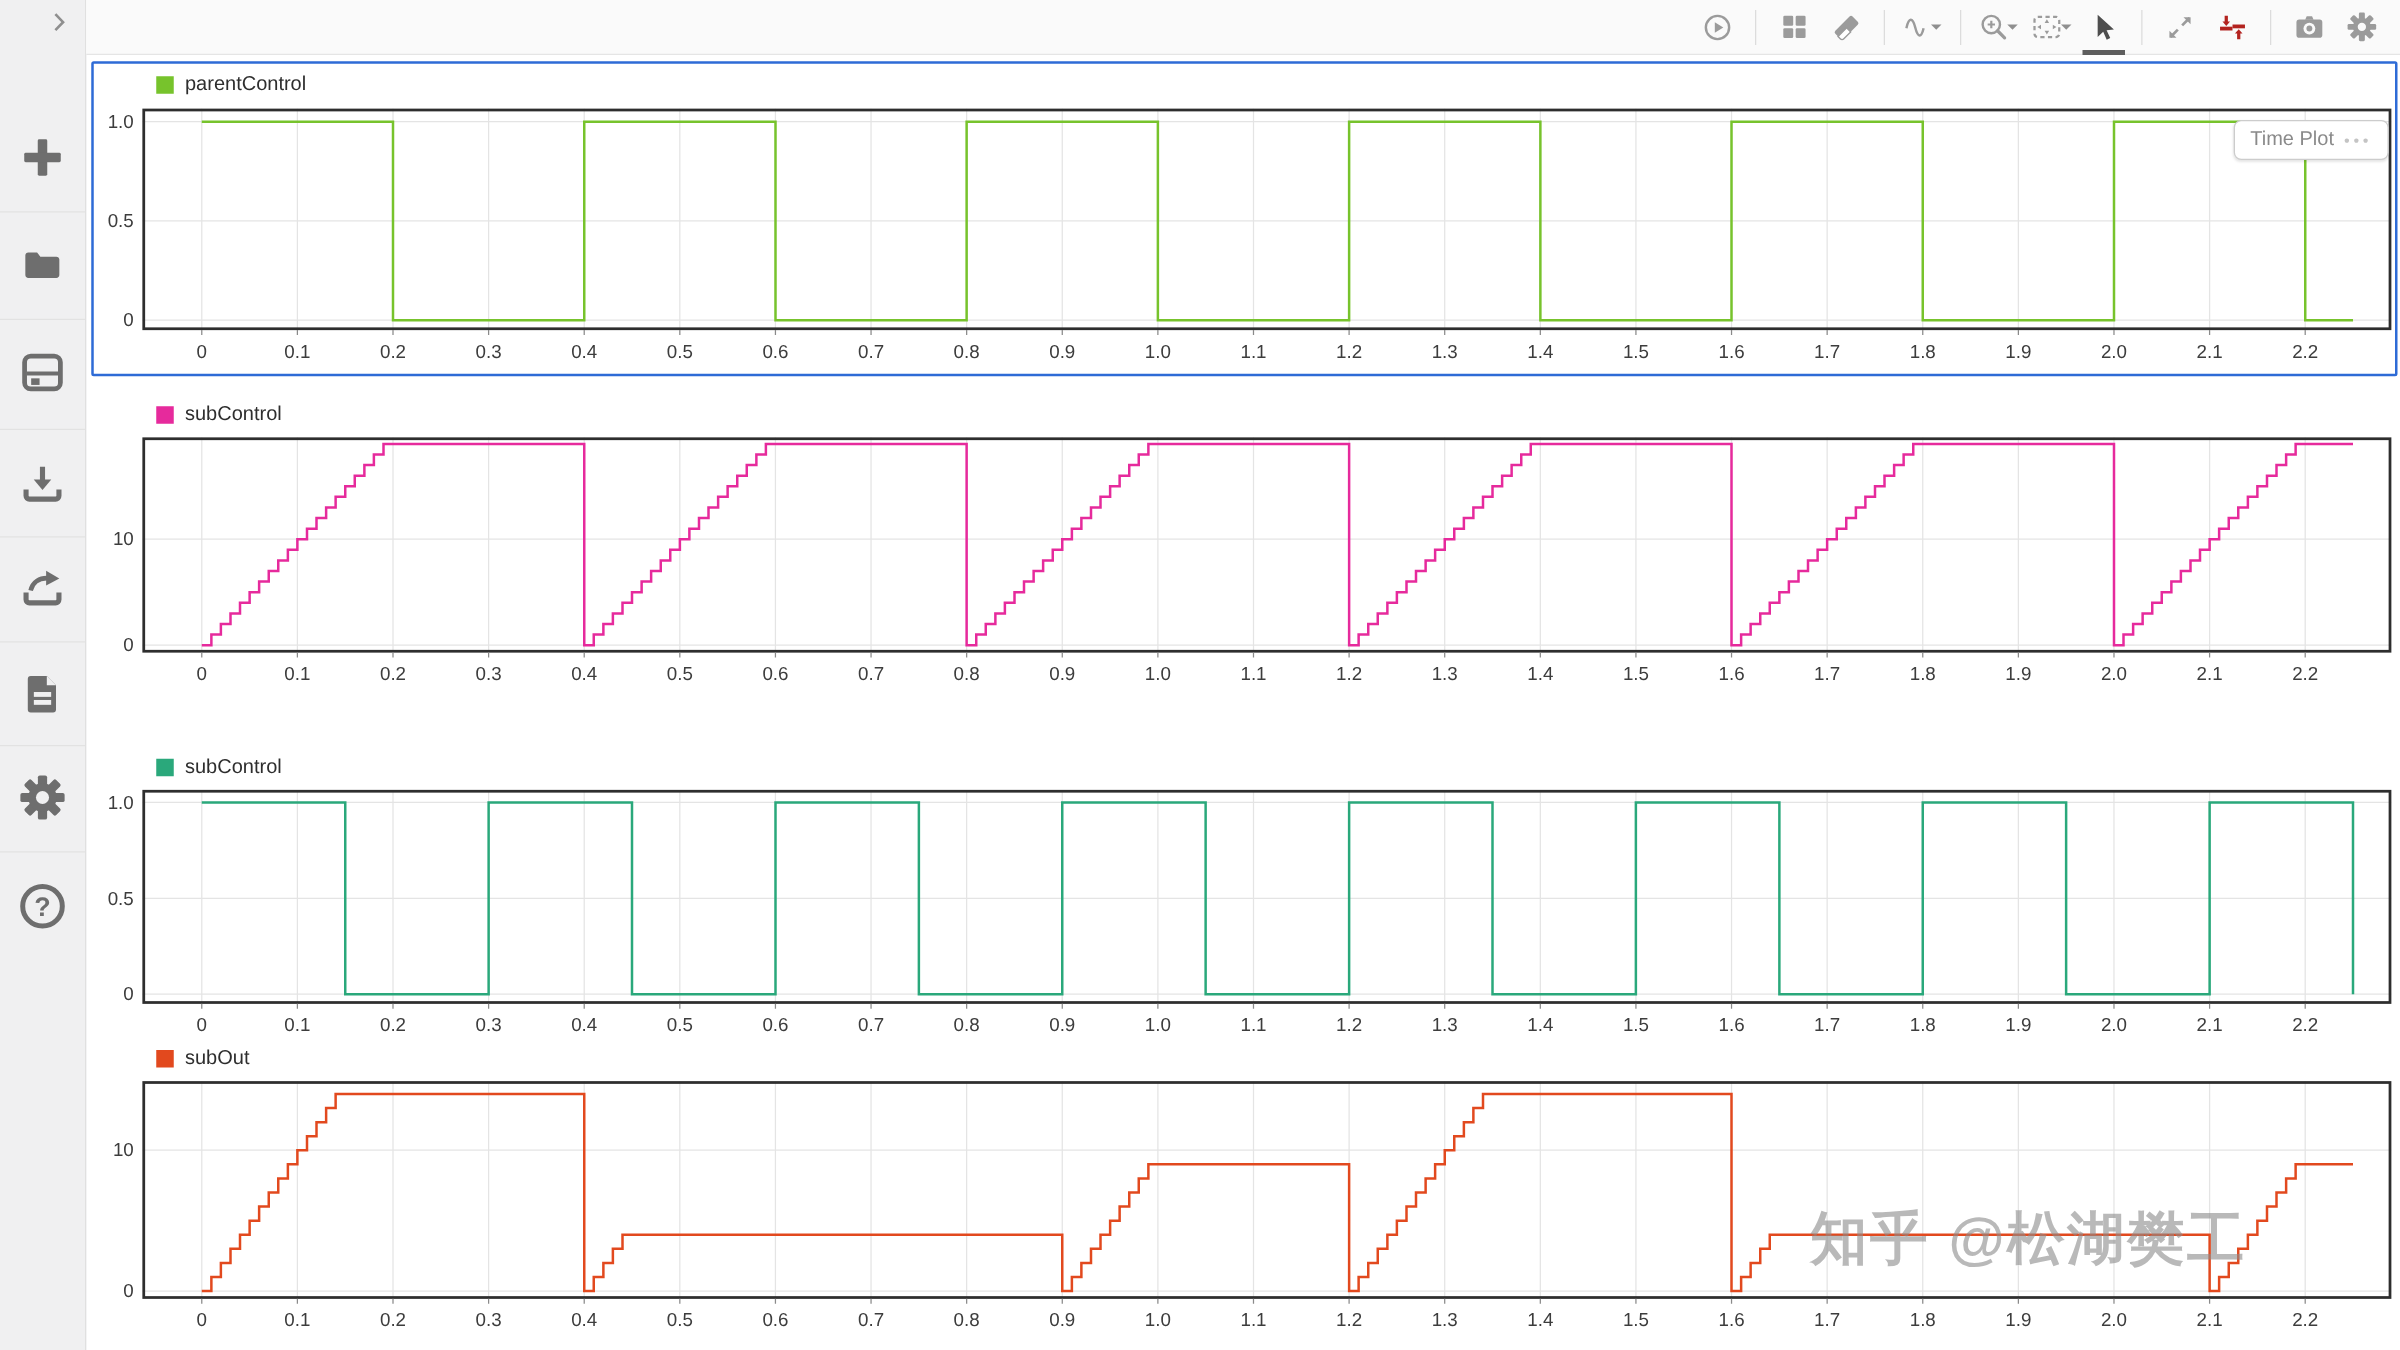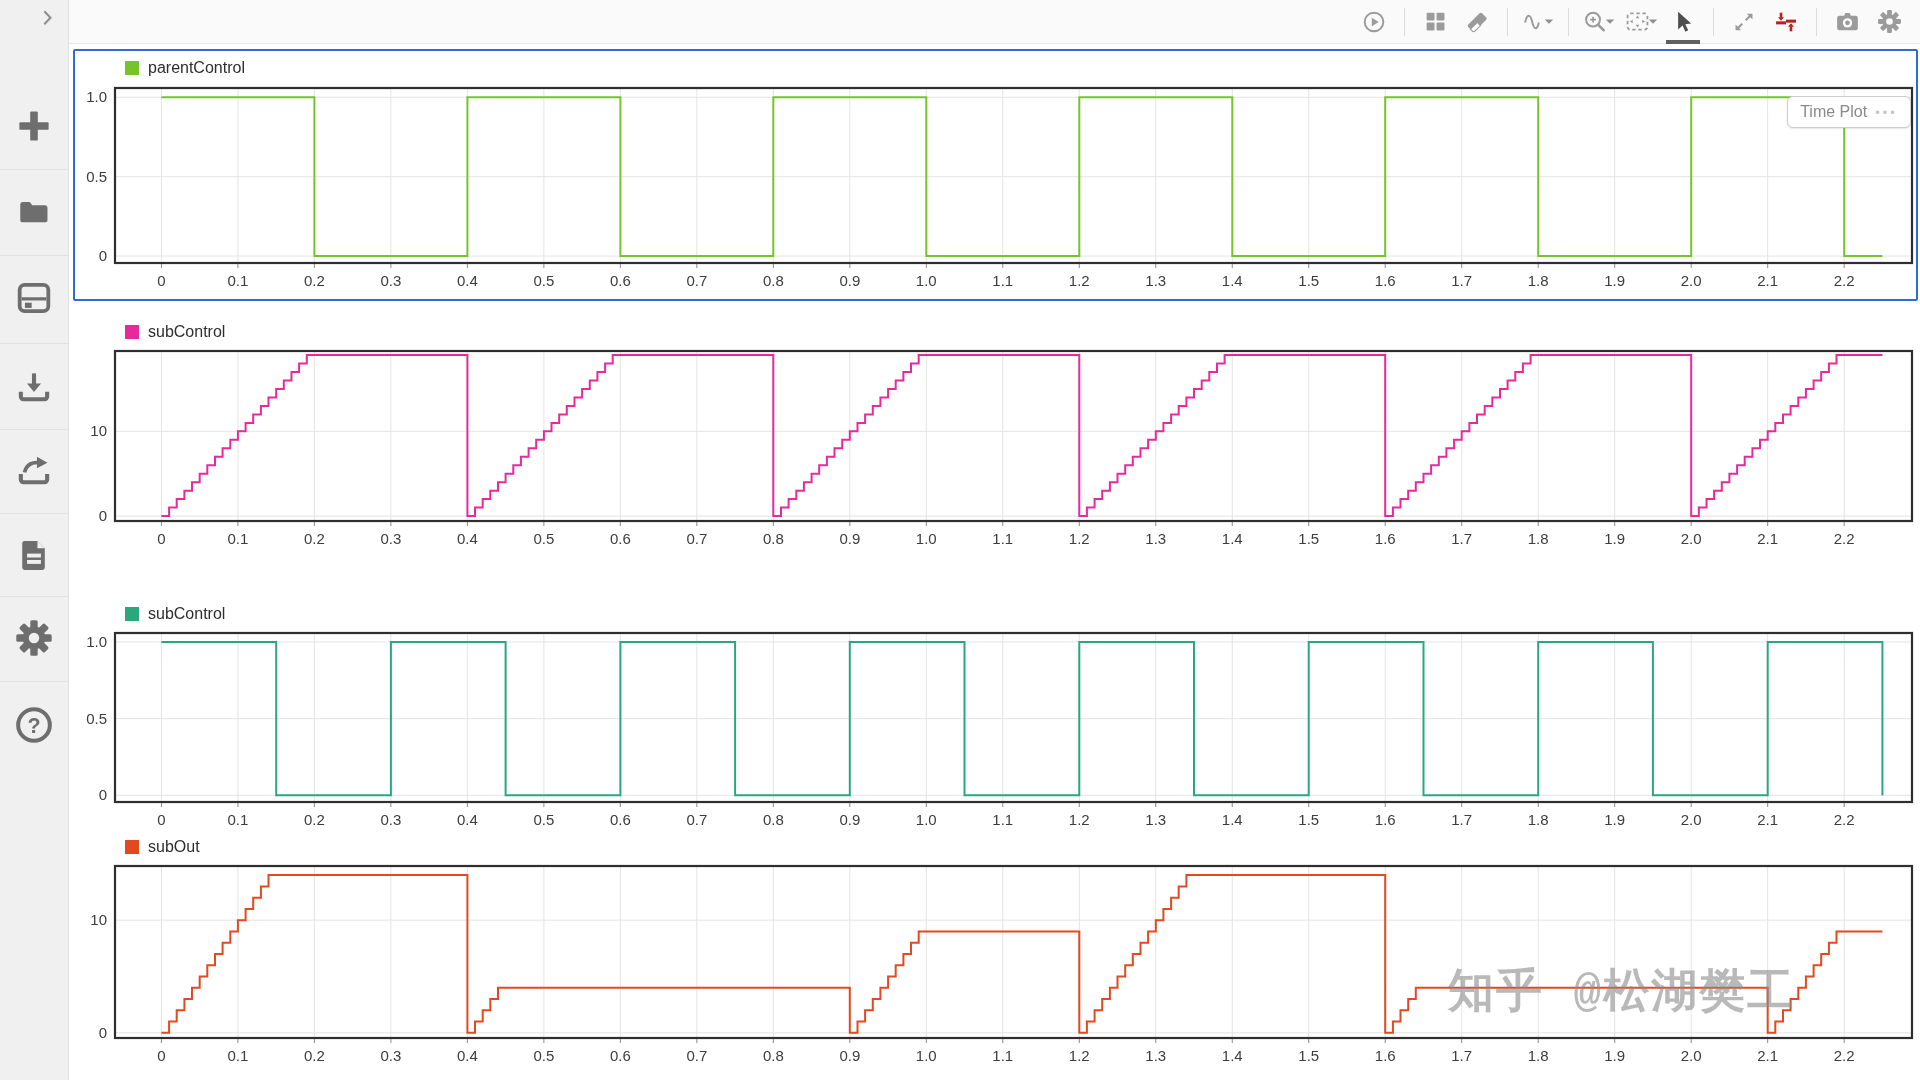--- a/index.html
+++ b/index.html
@@ -38,21 +38,21 @@
   
   #tp-badge{position:absolute;top:45px;left:1712px;width:122px;height:30px;background:#fff;
             border:1px solid #cccccc;border-radius:6px;display:flex;align-items:center;
             justify-content:center;gap:8px;box-shadow:0 1px 2px rgba(0,0,0,.10);}
   #tp-badge .lbl{font-size:16px;color:#8a8a8a;}
   #tp-badge .dots{font-size:13px;color:#c4c4c4;letter-spacing:3px;line-height:1;}
 
   
   #watermark{position:absolute;left:1448px;top:960px;font-size:46px;font-weight:bold;
              color:#8c8c8c;opacity:.6;white-space:nowrap;letter-spacing:2px;
-             font-family:Liberation Mono, monospace;pointer-events:none;}
+             font-family:Liberation Sans, sans-serif;pointer-events:none;}
 </style>
 </head>
 <body>
 
 <div id="app">
 
   <div id="sidebar">
     <div id="sb-chevron">
       <svg width="14" height="16" viewBox="0 0 9 13">
         <path d="M1.5 1l5 5.3-5 5.2" stroke="#8f8f8f" stroke-width="1.7" fill="none"></path>

